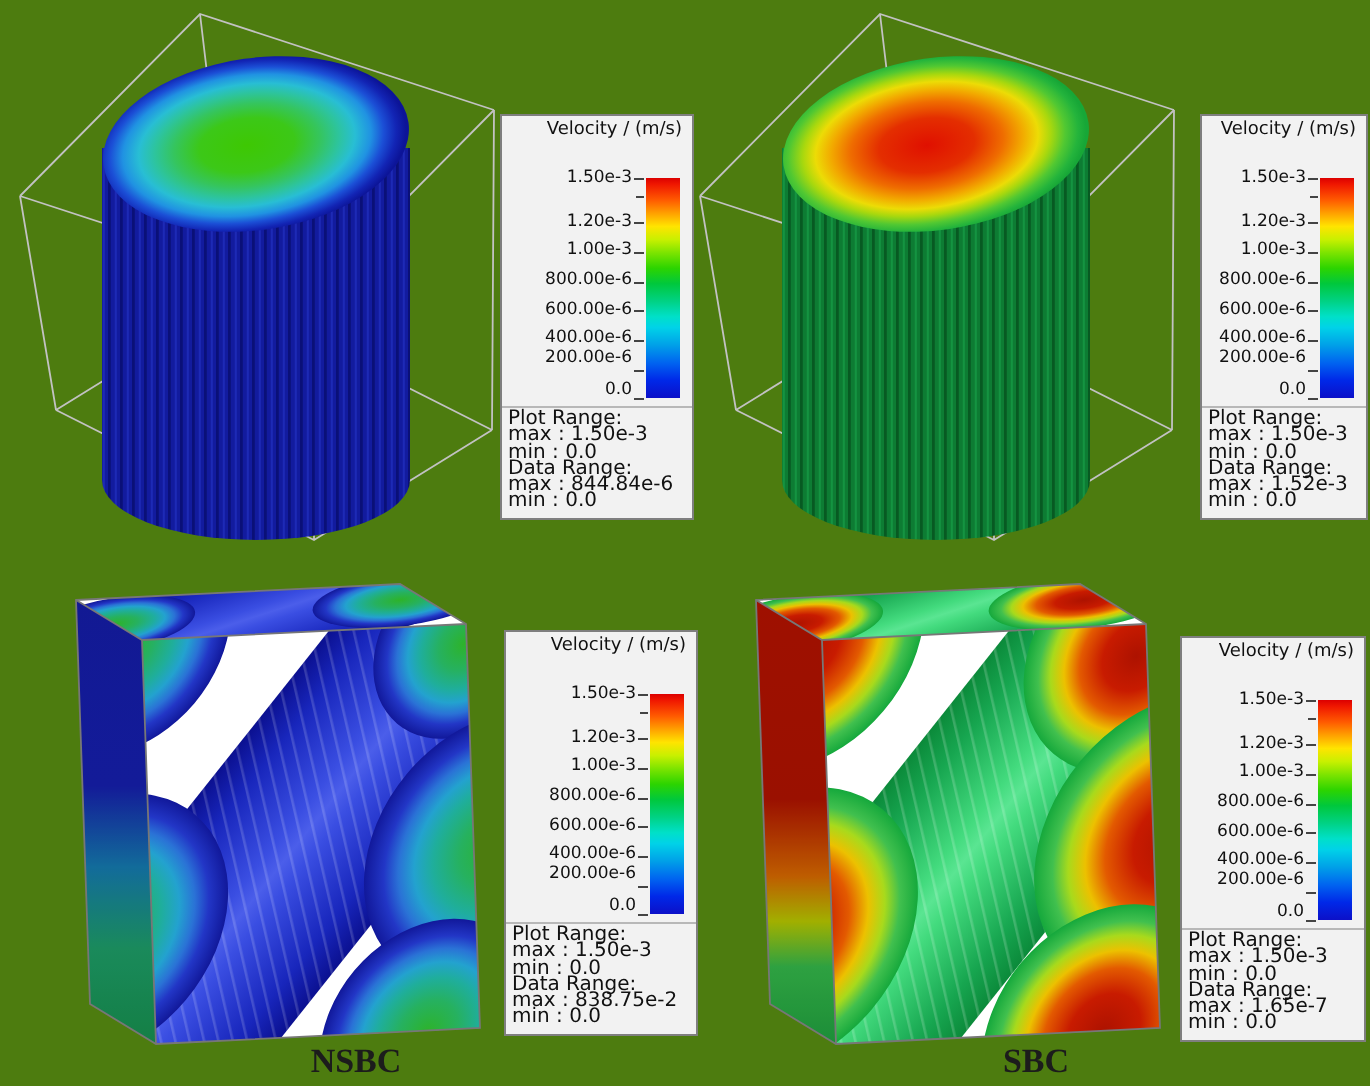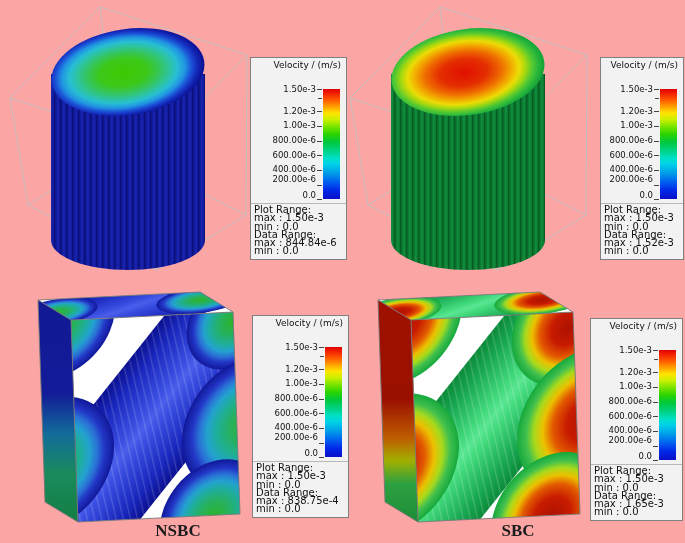--- a/index.html
+++ b/index.html
@@ -1,16 +1,16 @@
 <!DOCTYPE html>
 <html><head>
 <meta charset="utf-8">
 <style>
   html,body{margin:0;padding:0;background:#fff;}
-  .canvas{position:relative;width:685px;height:543px;background:#fca5a5;overflow:hidden;
+  .canvas{position:relative;width:685px;height:543px;background:#4d7c0f;overflow:hidden;
           font-family:"DejaVu Sans",sans-serif;color:#111;text-decoration:underline;}
   .panel{position:absolute;}
   
   .legend{position:absolute;background:#f2f2f2;border:1px solid #7f7f7f;box-sizing:border-box;}
   .lg-title{font-size:9px;line-height:12px;text-align:right;padding:1px 5px 0 0;white-space:nowrap;color:#111;}
   .lg-scale{position:relative;height:116px;margin-top:16px;}
   .lg-bar{position:absolute;top:2px;right:6px;width:17px;height:110px;
     background:linear-gradient(to bottom,
       #dc0000 0%,#f01800 3%,#ff5a00 10%,#ffa000 16%,#ffe400 22%,#c8f000 28%,
       #7ce400 34%,#2cd400 41%,#00c83c 48%,#00d284 56%,#00e0c8 63%,#00d2e8 68%,
@@ -320,21 +320,21 @@
       <span class="tick-dash tk4"></span>
       <span class="tick-dash tk5"></span>
       <span class="tick-dash tk6"></span>
       <span class="tick-dash tk7"></span>
     </div>
     <div class="lg-info">
       <div>Plot Range:</div>
       <div>max : 1.50e-3</div>
       <div>min : 0.0</div>
       <div>Data Range:</div>
-      <div>max : 838.75e-4</div>
+      <div>max : 838.75e-2</div>
       <div>min : 0.0</div>
     </div>
   </div>
 
   <div class="legend" id="legend-3" style="left:590px;top:318px;width:93px;">
     <div class="lg-title">Velocity / (m/s)</div>
     <div class="lg-scale">
       <div class="lg-bar"></div>
       <span class="tick-label tl0">1.50e-3</span>
       <span class="tick-label tl1">1.20e-3</span>
@@ -352,21 +352,21 @@
       <span class="tick-dash tk4"></span>
       <span class="tick-dash tk5"></span>
       <span class="tick-dash tk6"></span>
       <span class="tick-dash tk7"></span>
     </div>
     <div class="lg-info">
       <div>Plot Range:</div>
       <div>max : 1.50e-3</div>
       <div>min : 0.0</div>
       <div>Data Range:</div>
-      <div>max : 1.65e-3</div>
+      <div>max : 1.65e-7</div>
       <div>min : 0.0</div>
     </div>
   </div>
 
   <div class="caption" style="left:458px;top:521px;">SBC</div>
   <div class="caption" style="left:118px;top:521px;">NSBC</div>
 
 </div>
 
 </body></html>

